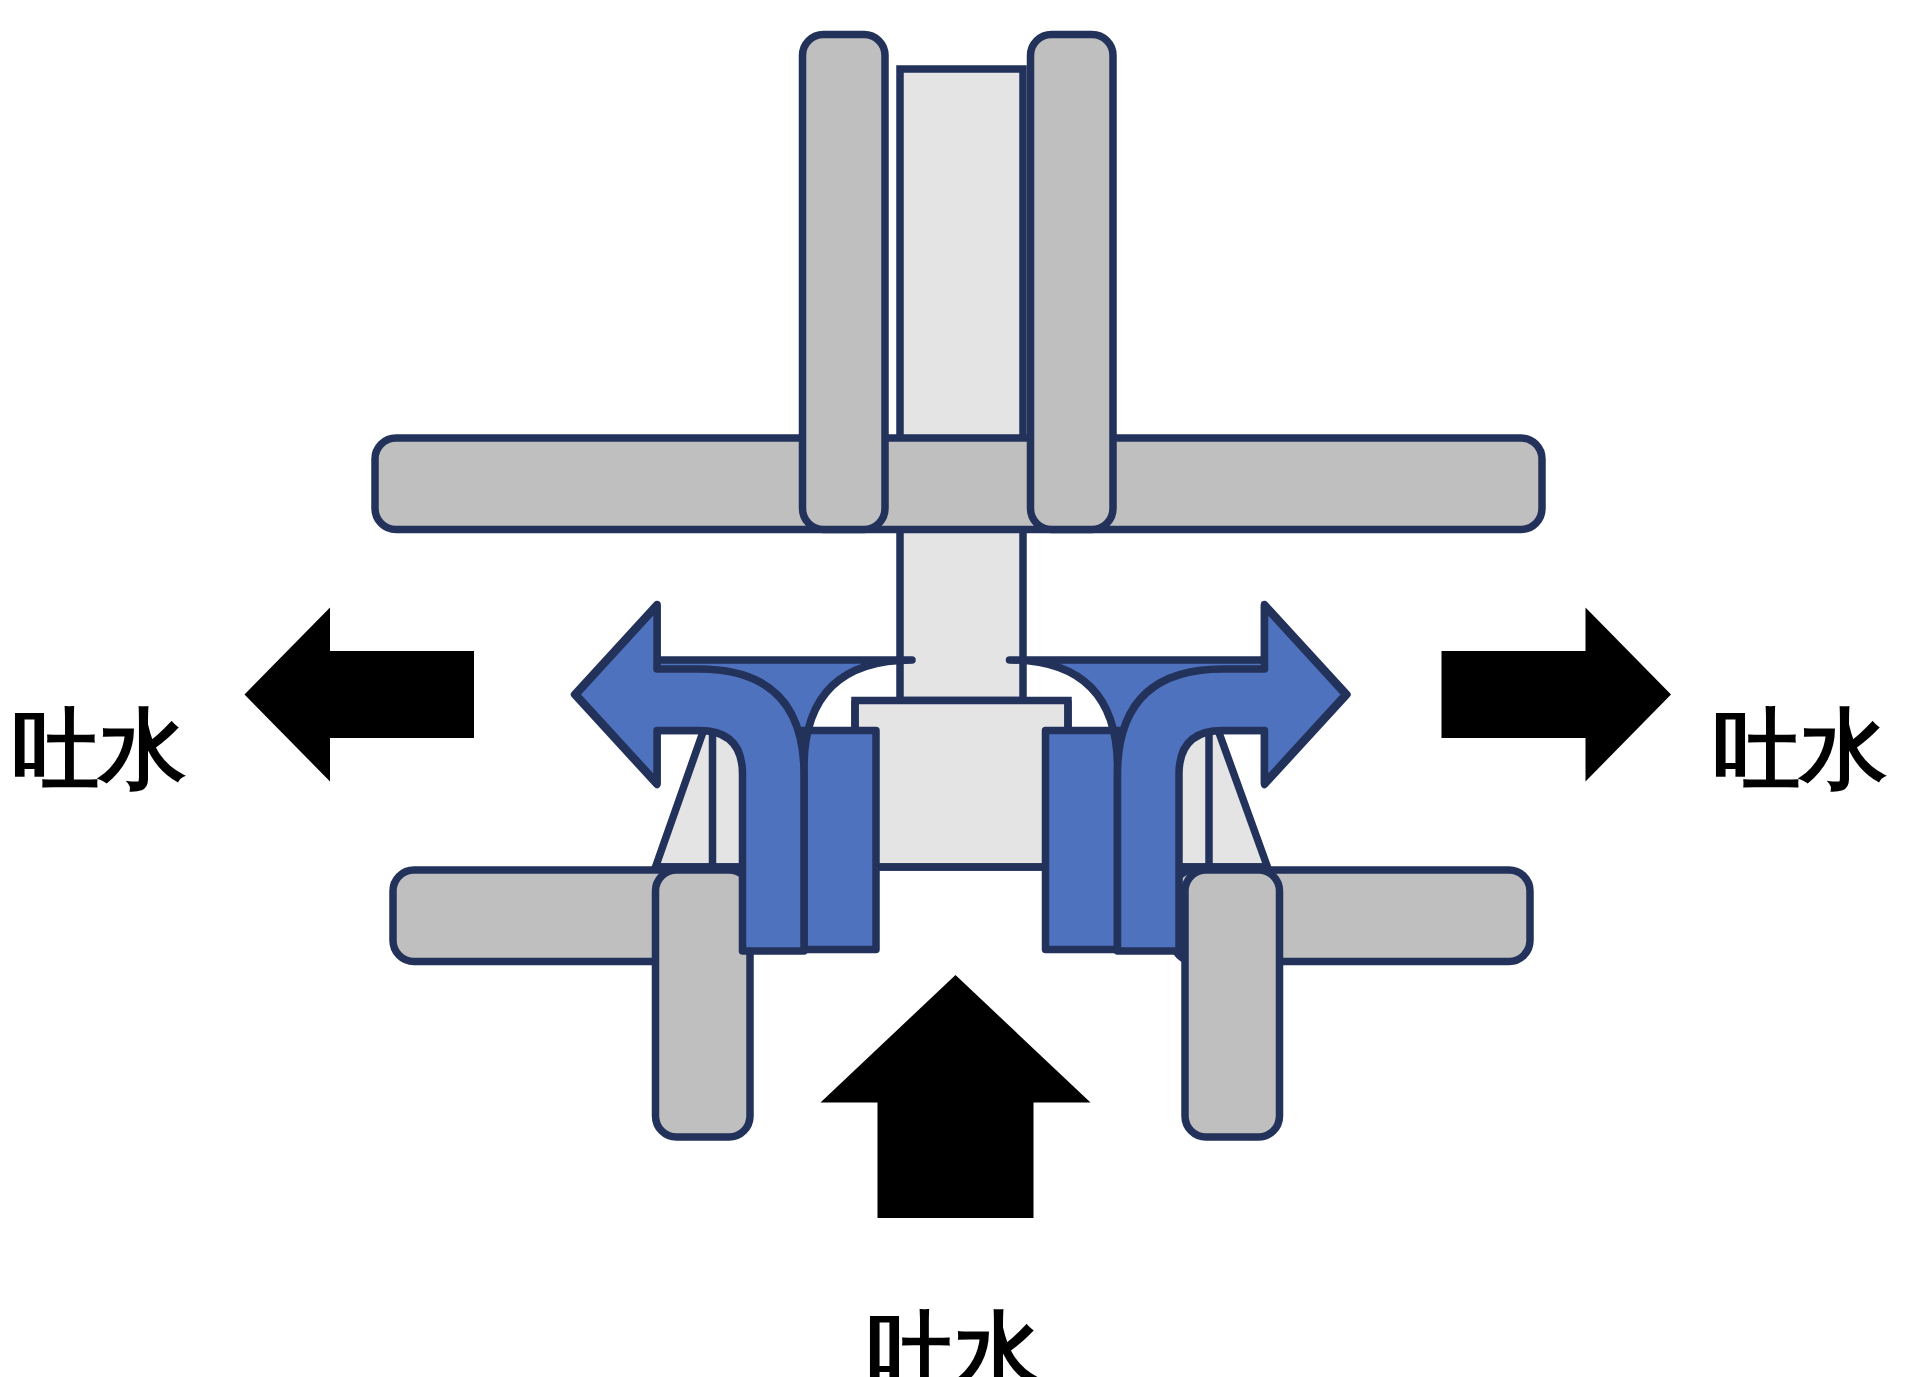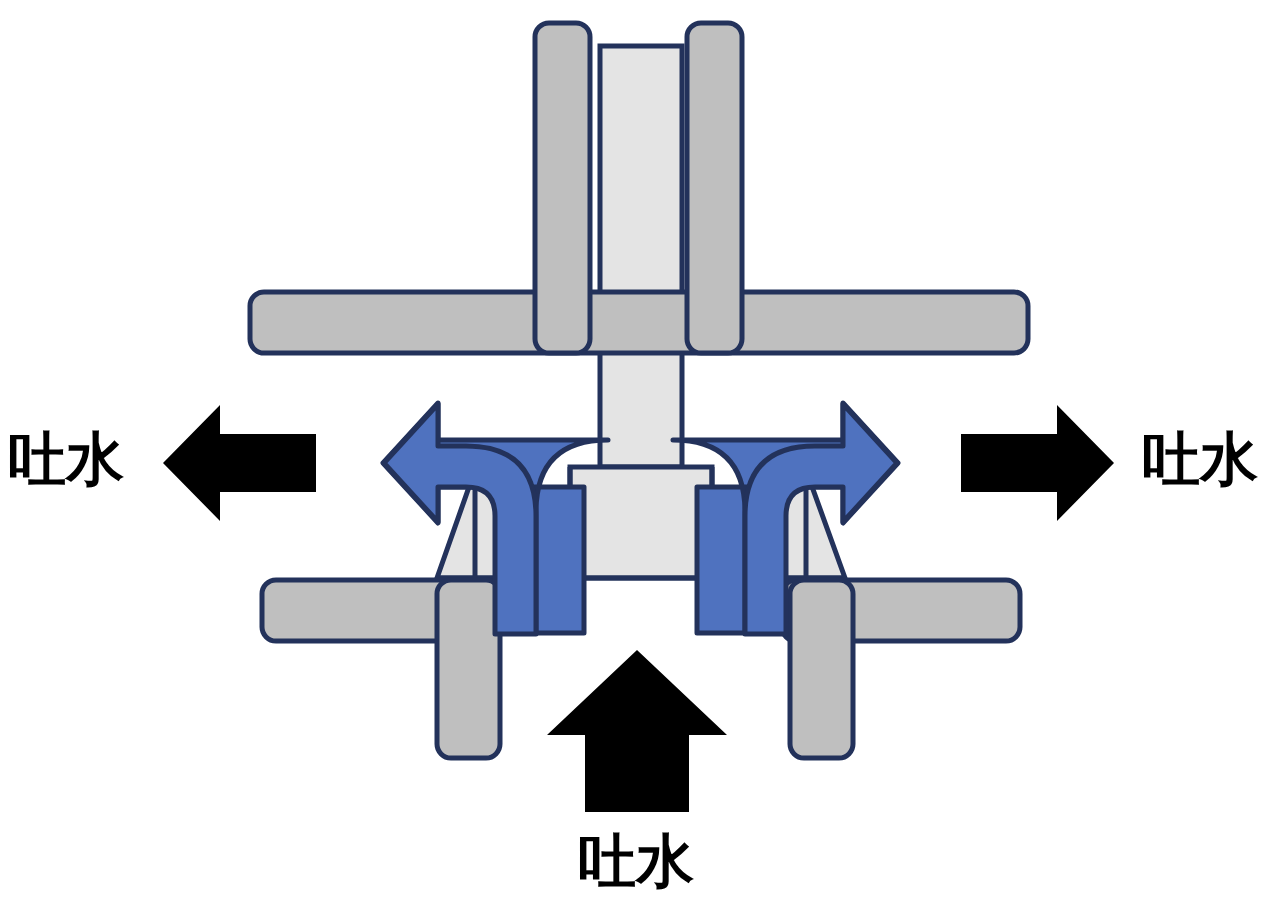--- a/index.html
+++ b/index.html
@@ -29,20 +29,21 @@
   }
   .label-text {
     position: absolute;
     font-family: "DejaVu Sans", "Liberation Sans", sans-serif;
     font-weight: 700;
     font-size: 58px;
     line-height: 1;
     color: #000000;
     letter-spacing: 0px;
     white-space: nowrap;
+    margin-top: 40px;
   }
   #label-left {
     left: 8px;
     top: 430px;
   }
   #label-right {
     left: 1142px;
     top: 430px;
   }
   #label-bottom {

